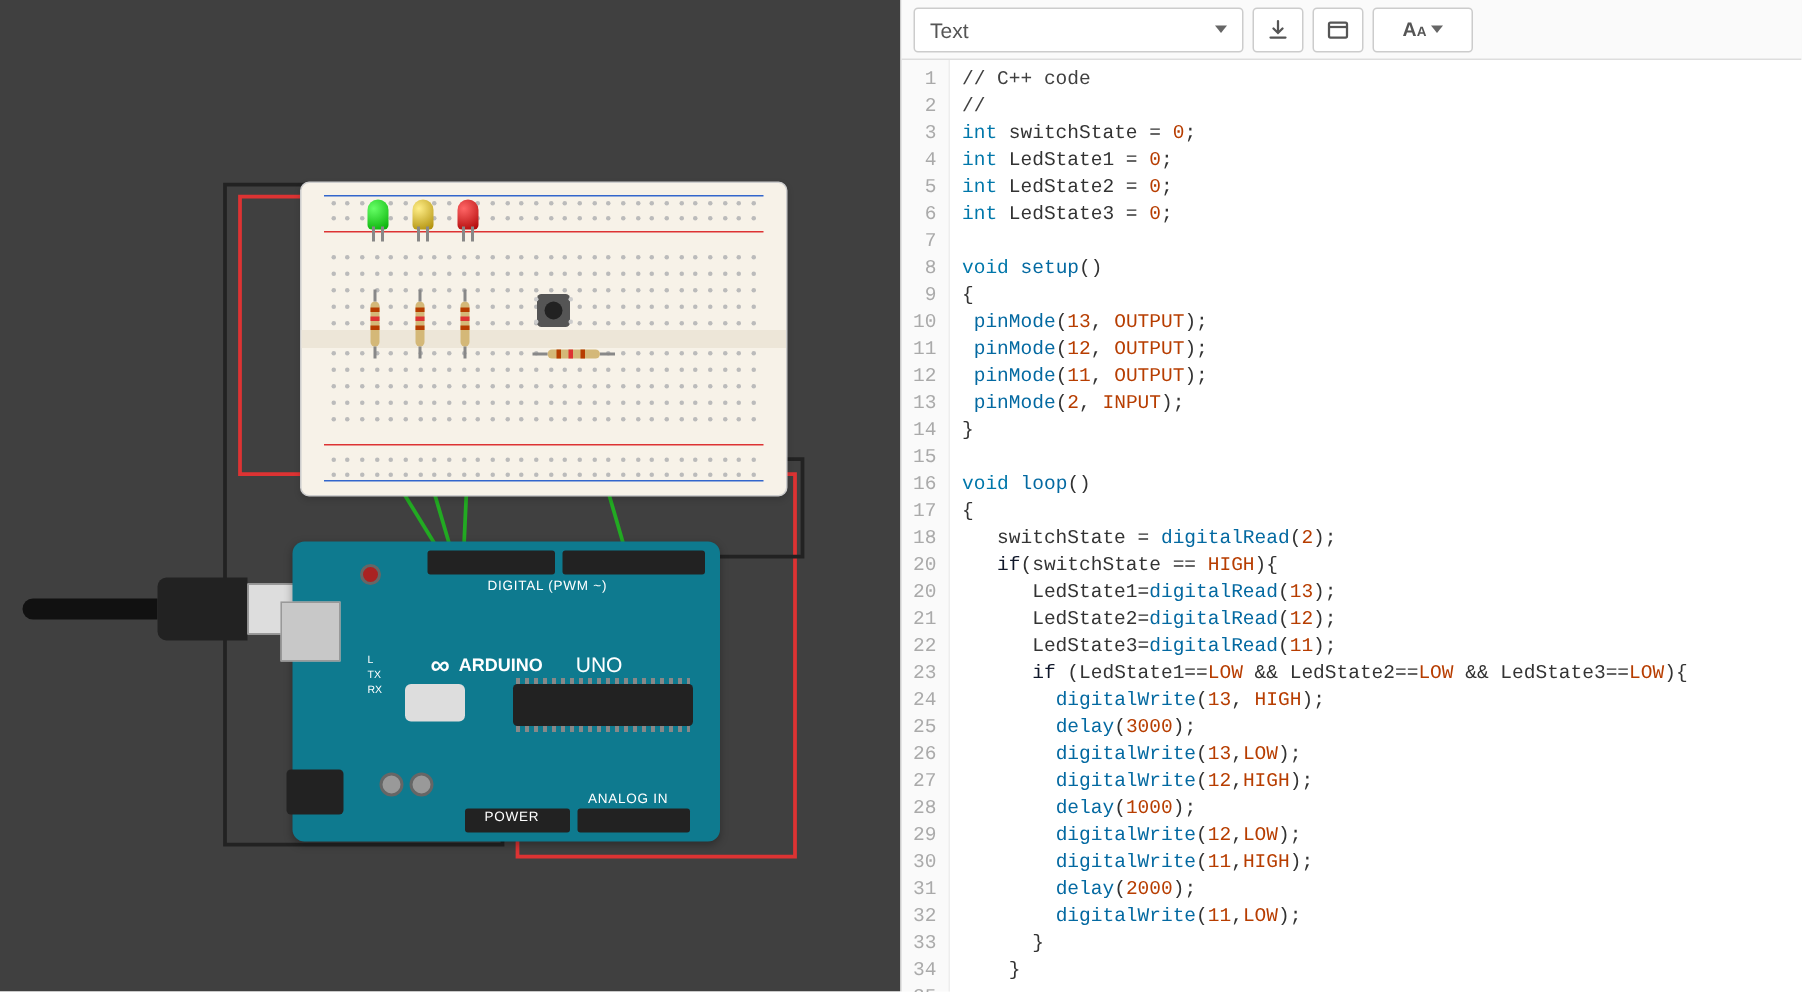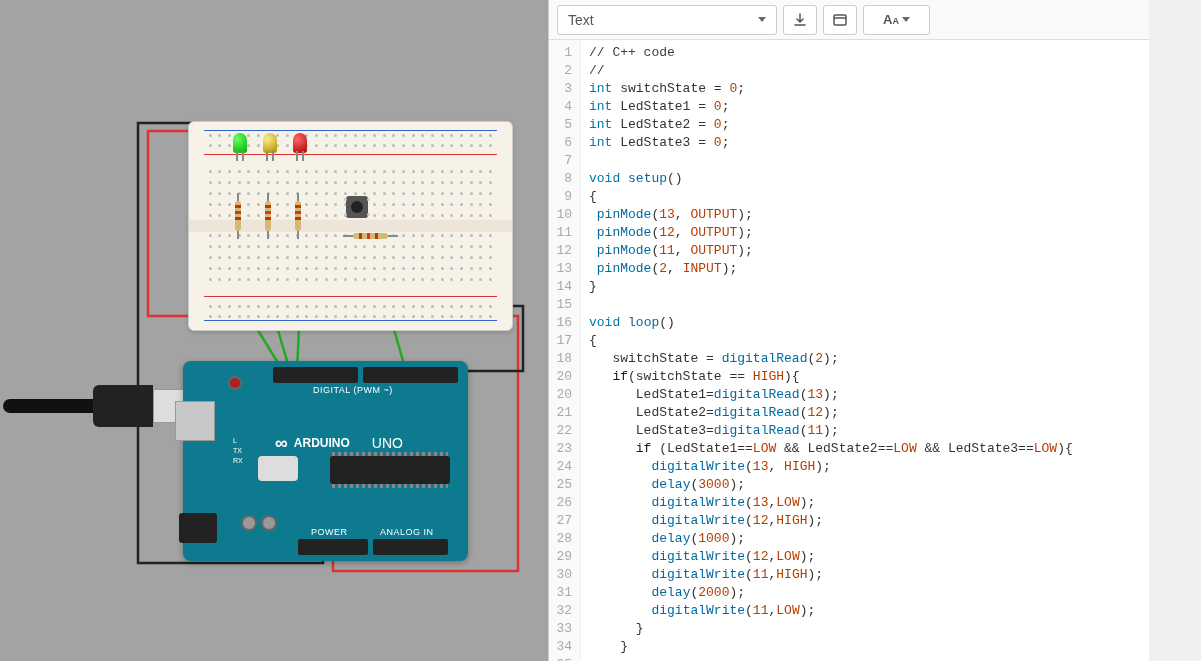--- a/index.html
+++ b/index.html
@@ -1,17 +1,17 @@
 <!DOCTYPE html>
 <html><head>
 <meta charset="utf-8">
 <style>
 * { box-sizing: border-box; margin: 0; padding: 0; }
 body { font-family: Arial, sans-serif; background: #f0f0f0; width: 1201px; height: 661px; overflow: hidden; display: flex; }
-.left-pane { width: 548px; height: 661px; background: #a3a3a3; position: relative; display:flex; align-items:center; justify-content:flex-end; }
+.left-pane { width: 600px; height: 661px; background: #404040; position: relative; display:flex; align-items:center; justify-content:center; }
 .right-pane { width: 601px; height: 661px; background: #fff; border-left: 1px solid #ccc; display: flex; flex-direction: column; }
 
 
 .toolbar { height: 40px; border-bottom: 1px solid #ddd; display: flex; align-items: center; padding: 0 8px; gap: 6px; background: #fafafa; }
 .dropdown { border: 1px solid #ccc; background: #fff; height: 30px; padding: 0 10px; display: flex; align-items: center; gap: 6px; border-radius: 3px; cursor: pointer; font-size: 14px; color: #555; }
 .dropdown.wide { flex: 1; max-width: 220px; justify-content: space-between; }
 .dropdown.board { margin-left: auto; }
 .icon-btn { width: 34px; height: 30px; border: 1px solid #ccc; background: #fff; border-radius: 3px; display: flex; align-items: center; justify-content: center; cursor: pointer; color: #555; }
 .caret { width: 0; height: 0; border-left: 4px solid transparent; border-right: 4px solid transparent; border-top: 5px solid #666; }
 
@@ -83,21 +83,21 @@
 .arduino .usb-port { position:absolute; left:-8px; top:40px; width:40px; height:40px; background:#c8c8c8; border:1px solid #999; }
 .arduino .power-jack { position:absolute; left:-4px; bottom:18px; width:38px; height:30px; background:#222; border-radius:3px; }
 .arduino .reset-btn { position:absolute; left:45px; top:15px; width:14px; height:14px; background:#a22; border-radius:50%; border:2px solid #666;}
 .arduino .headers { position:absolute; background:#222; height:16px; border-radius:2px; }
 .arduino .headers.top1 { left:90px; top:6px; width:85px; }
 .arduino .headers.top2 { left:180px; top:6px; width:95px; }
 .arduino .headers.bot1 { left:115px; bottom:6px; width:70px; }
 .arduino .headers.bot2 { left:190px; bottom:6px; width:75px; }
 .arduino .label { position:absolute; color:#fff; font-size:9px; font-family:Arial; letter-spacing:0.5px;}
 .arduino .label.digital { left:130px; top:24px; }
-.arduino .label.power { left:128px; bottom:24px; }
+.arduino .label.power { left:128px; bottom:12px; }
 .arduino .label.analog { left:197px; bottom:24px; }
 .arduino .logo { position:absolute; left:92px; top:72px; color:#fff; font-size:12px; font-weight:bold; display:flex; align-items:center; gap:6px;}
 .arduino .logo .inf { font-size:18px; }
 .arduino .logo .uno { font-size:14px; font-weight:normal; margin-left:16px;}
 .arduino .chip { position:absolute; right:18px; top:95px; width:120px; height:28px; background:#222; border-radius:3px;}
 .arduino .chip::before,.arduino .chip::after { content:''; position:absolute; left:2px; right:2px; height:4px; background:repeating-linear-gradient(90deg,#888 0 3px,transparent 3px 6px);}
 .arduino .chip::before{top:-4px;} .arduino .chip::after{bottom:-4px;}
 .arduino .caps { position:absolute; width:16px; height:16px; background:#999; border-radius:50%; border:2px solid #666;}
 .arduino .c1{left:58px;bottom:30px;} .arduino .c2{left:78px;bottom:30px;}
 .arduino .smd { position:absolute; left:75px; top:95px; width:40px; height:25px; background:#ddd; border-radius:4px;}

